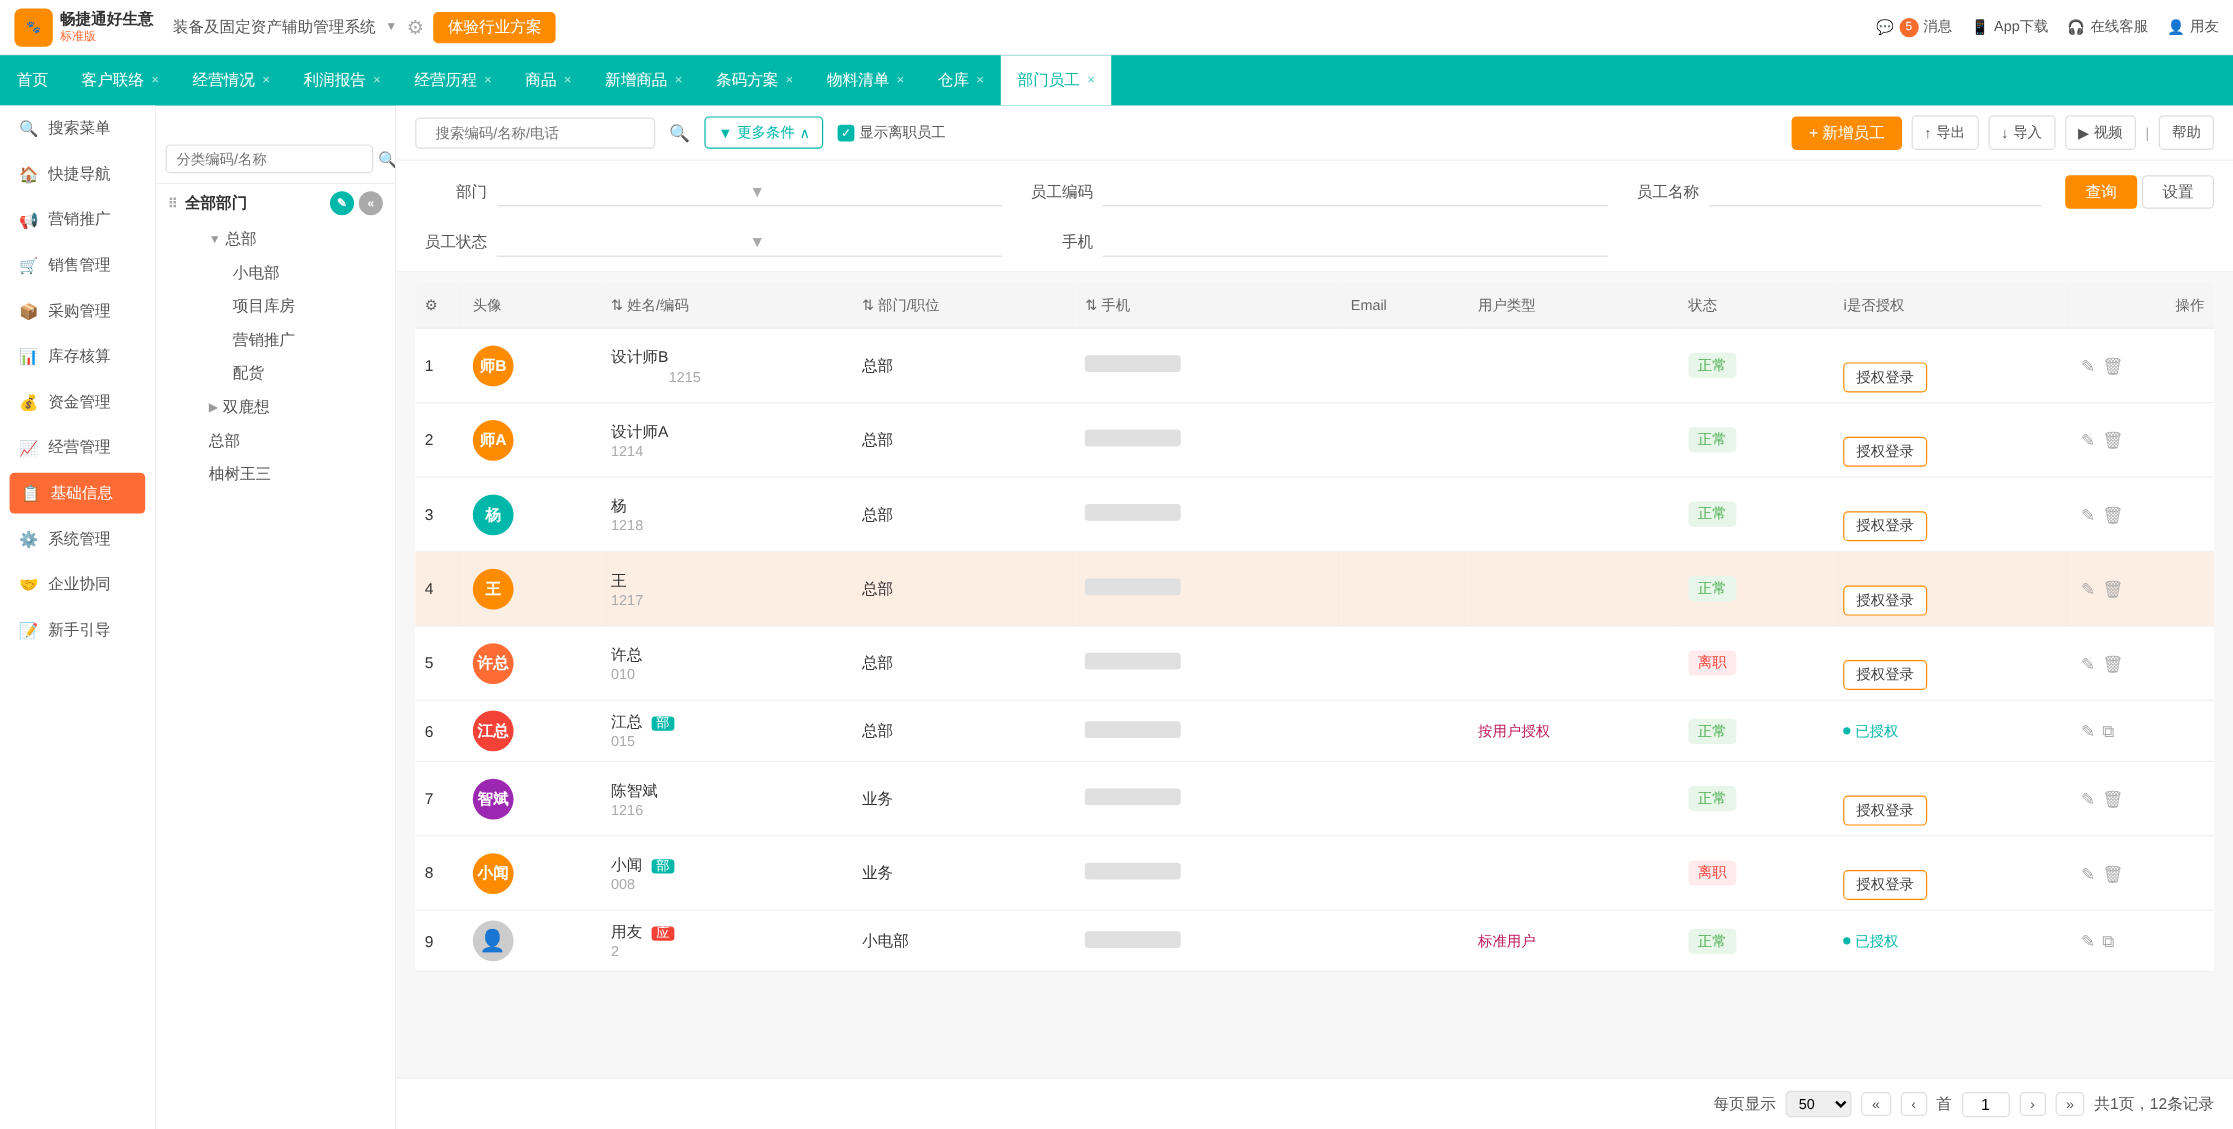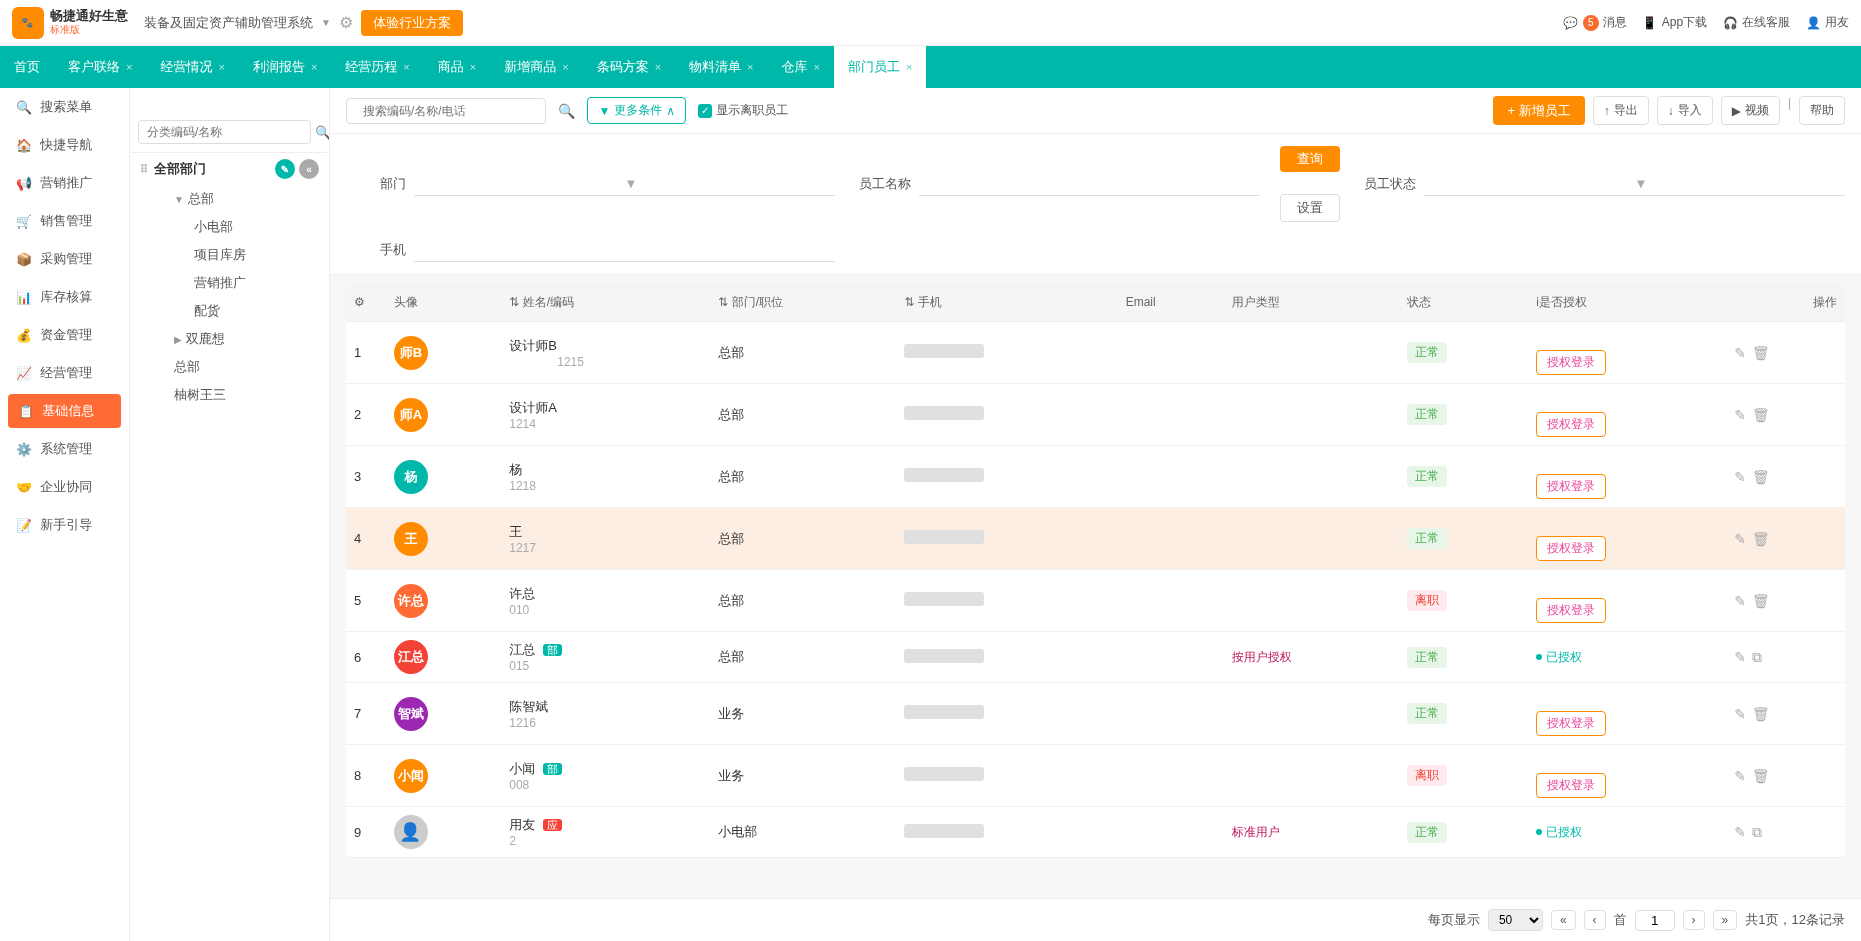--- a/index.html
+++ b/index.html
@@ -50,42 +50,42 @@
 
     
     .main-panel { flex: 1; display: flex; flex-direction: column; overflow: hidden; background: #f7f7f7; }
 
     
     .filter-bar { background: #fff; padding: 8px 16px; border-bottom: 1px solid #eee; display: flex; align-items: center; gap: 12px; flex-wrap: wrap; }
     .filter-bar input { border: 1px solid #ddd; border-radius: 4px; padding: 5px 16px; font-size: 12px; width: 200px; outline: none; }
     .filter-btn { border: 1px solid #00b8a9; color: #00b8a9; background: #fff; border-radius: 4px; padding: 4px 10px; font-size: 12px; cursor: pointer; display: flex; align-items: center; gap: 4px; }
     .show-resigned { display: flex; align-items: center; gap: 4px; font-size: 12px; color: #555; cursor: pointer; }
     .checkbox-checked { width: 14px; height: 14px; background: #00b8a9; border-radius: 3px; display: flex; align-items: center; justify-content: center; color: #fff; font-size: 10px; }
-    .action-btns { margin-left: auto; display: flex; gap: 8px; }
+    .action-btns { margin-left: auto; display: flex; align-items: center; gap: 8px; }
     .btn-primary { background: #ff8c00; color: #fff; border: none; border-radius: 4px; padding: 5px 14px; font-size: 13px; cursor: pointer; white-space: nowrap; }
     .btn-outline { border: 1px solid #ddd; background: #fff; color: #555; border-radius: 4px; padding: 5px 10px; font-size: 12px; cursor: pointer; display: flex; align-items: center; gap: 4px; }
     .adv-filter-row { display: flex; align-items: center; gap: 8px; }
     .adv-filter-label { font-size: 13px; color: #555; white-space: nowrap; width: 60px; text-align: right; }
     .adv-filter-input { flex: 1; border: none; border-bottom: 1px solid #ddd; padding: 4px 6px; font-size: 13px; outline: none; }
     .adv-filter-select { flex: 1; display: flex; align-items: center; border: none; border-bottom: 1px solid #ddd; padding: 4px 6px; cursor: pointer; }
     .adv-filter-select span { flex: 1; font-size: 13px; color: #999; }
     .btn-query { background: #ff8c00; color: #fff; border: none; border-radius: 4px; padding: 4px 16px; font-size: 13px; cursor: pointer; width: 60px; }
     .btn-set { background: #fff; color: #555; border: 1px solid #ddd; border-radius: 4px; padding: 4px 16px; font-size: 13px; cursor: pointer; width: 60px; }
 
     
     .table-container { flex: 1; overflow-y: auto; padding: 8px 16px; }
     table { width: 100%; background: #fff; border-collapse: collapse; border-radius: 4px; overflow: hidden; }
     thead tr { background: #f5f5f5; }
     th { padding: 10px 8px; font-size: 12px; color: #666; font-weight: normal; border-bottom: 1px solid #eee; text-align: left; white-space: nowrap; }
     td { padding: 8px 8px; font-size: 13px; color: #333; border-bottom: 1px solid #f0f0f0; vertical-align: middle; }
     .avatar { width: 34px; height: 34px; border-radius: 50%; display: flex; align-items: center; justify-content: center; color: #fff; font-size: 13px; font-weight: bold; flex-shrink: 0; }
     .avatar-gray { background: #ccc; }
     .status-normal { background: #e8f5e9; color: #4caf50; border-radius: 4px; padding: 2px 8px; font-size: 12px; display: inline-block; }
     .status-resigned { background: #ffebee; color: #f44336; border-radius: 4px; padding: 2px 8px; font-size: 12px; display: inline-block; }
-    .auth-btn { border: 1px solid #ff8c00; color: #ec4899; background: #fff; border-radius: 4px; padding: 3px 10px; font-size: 12px; cursor: pointer; white-space: nowrap; margin-top: 20px; }
+    .auth-btn { border: 1px solid #ff8c00; color: #404040; background: #fff; border-radius: 4px; padding: 3px 10px; font-size: 12px; cursor: pointer; white-space: nowrap; margin-top: 20px; }
     .auth-granted { color: #00b8a9; font-size: 12px; display: flex; align-items: center; gap: 4px; }
     .auth-dot { width: 6px; height: 6px; background: #00b8a9; border-radius: 50%; }
     .user-type { font-size: 12px; color: #be185d; }
     .phone-blur { background: #e0e0e0; border-radius: 3px; width: 80px; height: 14px; display: inline-block; }
     .tag-dept { background: #00b8a9; color: #fff; border-radius: 3px; padding: 0 4px; font-size: 11px; margin-left: 4px; }
     .tag-app { background: #ff8c00; color: #fff; border-radius: 3px; padding: 0 4px; font-size: 11px; margin-left: 4px; }
     .op-icons { display: flex; gap: 6px; color: #aaa; font-size: 14px; }
     .op-icon { cursor: pointer; }
 
     
@@ -319,23 +319,27 @@
       <div style="background:#fff;padding:12px 16px;border-bottom:1px solid #eee;">
         <div style="display:grid;grid-template-columns:1fr 1fr 1fr;gap:16px;align-items:center;">
           <div class="adv-filter-row">
             <label class="adv-filter-label">部门</label>
             <div class="adv-filter-select">
               <span></span>
               <span style="color:#aaa;">▼</span>
             </div>
           </div>
           <div class="adv-filter-row">
+            <label class="adv-filter-label">员工编码</label>
+            <input class="adv-filter-input" type="text" style="">
+          </div>
+          <div class="adv-filter-row">
             <label class="adv-filter-label">员工名称</label>
             <input class="adv-filter-input" type="text" style="flex: 1 1 0%;">
-            <div style="display:flex;flex-direction:column;gap:22px;margin-left:12px;">
+            <div style="display:flex;gap:4px;margin-left:12px;">
               <button class="btn-query">查询</button>
               <button class="btn-set">设置</button>
             </div>
           </div>
           <div class="adv-filter-row">
             <label class="adv-filter-label">员工状态</label>
             <div class="adv-filter-select">
               <span></span>
               <span style="color:#aaa;">▼</span>
             </div>

